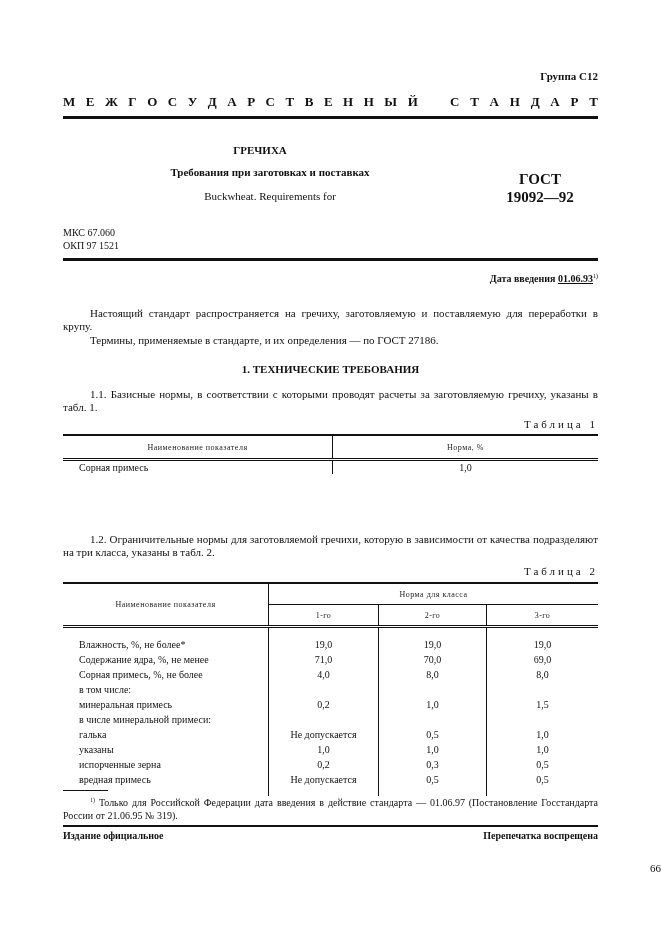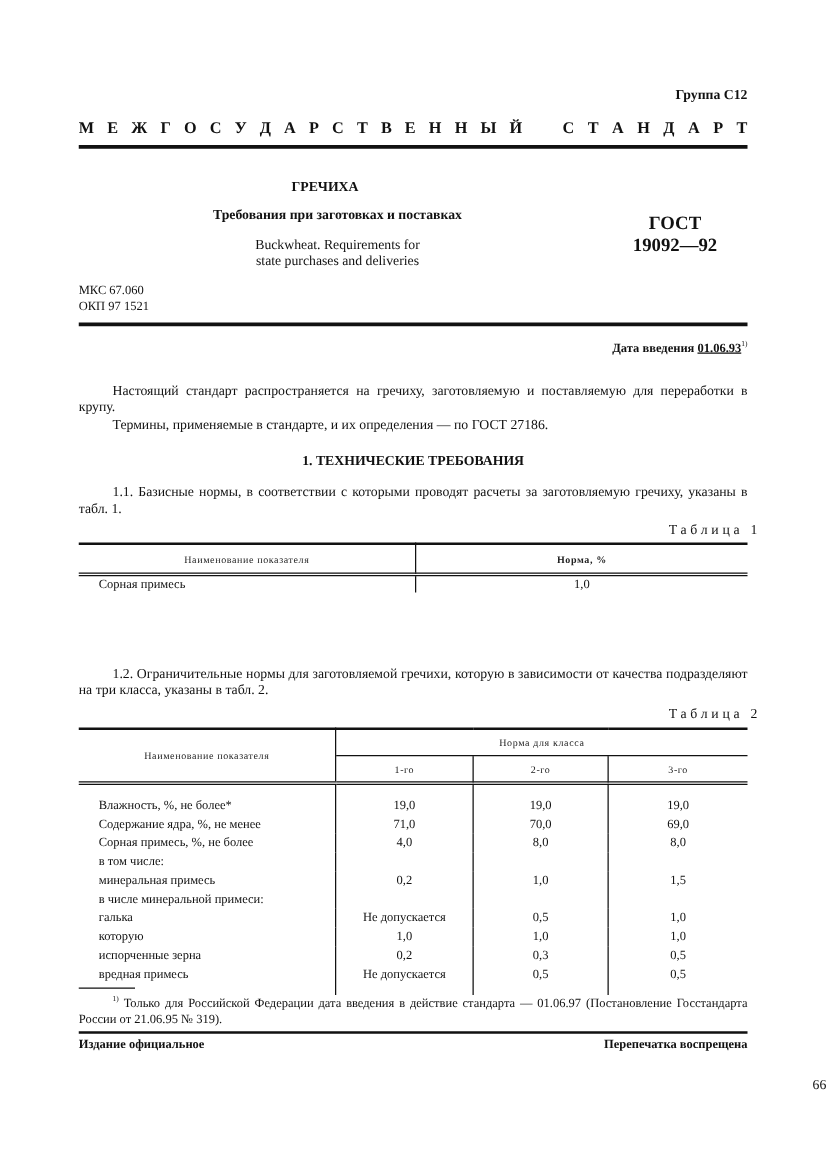--- a/index.html
+++ b/index.html
@@ -18,21 +18,21 @@
   .subtitle { left:0; width:540px; text-align:center; top:166px; font-size:11px; font-weight:bold; }
   .en { left:0; width:540px; text-align:center; top:190px; font-size:11px; line-height:13px; }
   .gost { left:480px; width:120px; text-align:center; top:170px; font-size:15px; font-weight:bold; line-height:18px; }
   .codes { left:63px; top:226px; font-size:10px; line-height:13px; }
   .date { right:63px; top:273px; font-size:10px; font-weight:bold; }
   .date u { text-decoration:underline; }
   .date sup { font-size:6px; font-weight:normal; }
   .para { left:63px; right:63px; font-size:11px; line-height:13px; text-align:justify; }
   .indent { text-indent:27px; }
   .section { left:0; right:0; text-align:center; top:363px; font-size:11px; font-weight:bold; }
-  .tablecap { right:52px; font-size:11px; letter-spacing:3px; }
+  .tablecap { right:63px; font-size:11px; letter-spacing:3px; }
   table { border-collapse:collapse; font-size:10px; }
   .t1 { left:63px; top:434px; width:535px; }
   .t2 { left:63px; top:582px; width:535px; }
   .hdr { font-size:8px; letter-spacing:0.5px; text-align:center; color:#222; }
   .cell-left { text-align:left; padding-left:16px; }
   .cell-c { text-align:center; }
   .footrule { left:63px; top:790px; width:45px; height:1px; background:#111; }
   .footnote { left:63px; right:63px; top:794px; font-size:10px; line-height:13px; text-align:justify; }
   .footnote sup { font-size:6px; }
   .bottom-rule { left:63px; right:63px; top:825px; height:2px; background:#111; }
@@ -76,21 +76,20 @@
       <span>Р</span>
       <span>Т</span>
     </div>
 </div>
 <div class="abs rule-thick" style="top:116px;"></div>
 
 <div class="abs title">ГРЕЧИХА</div>
 <div class="abs subtitle">Требования при заготовках и поставках</div>
 <div class="abs en">
   <div>Buckwheat. Requirements for</div>
-  <div>state purchases and deliveries</div>
 </div>
 <div class="abs gost">
   <div>ГОСТ</div>
   <div>19092—92</div>
 </div>
 
 <div class="abs codes">
   <div>МКС 67.060</div>
   <div>ОКП 97 1521</div>
 </div>
@@ -107,21 +106,21 @@
 <div class="abs section">1. ТЕХНИЧЕСКИЕ ТРЕБОВАНИЯ</div>
 
 <div class="abs para indent" style="top:388px;">1.1. Базисные нормы, в соответствии с которыми проводят расчеты за заготовляемую гречиху, указаны в табл. 1.</div>
 
 <div class="abs tablecap" style="top:418px;">Таблица 1</div>
 
 <table class="abs t1">
   <thead>
     <tr style="border-top:2px solid #111; border-bottom:3px double #111;">
       <th class="hdr" style="width:267px; height:20px; border-right:1px solid #111; font-weight:normal;">Наименование показателя</th>
-      <th class="hdr" style="font-weight:bold;">Норма, %</th>
+      <th class="hdr" style="font-weight:normal;">Норма, %</th>
     </tr>
   </thead>
   <tbody>
     <tr>
         <td class="cell-left" style="border-right:1px solid #111;">Сорная примесь</td>
         <td class="cell-c">1,0</td>
       </tr>
   </tbody>
 </table>
 
@@ -178,21 +177,21 @@
         <td class="cell-c" style="border-right: 1px solid rgb(17, 17, 17); line-height: 13px;"></td>
         <td class="cell-c" style="line-height: 13px;"></td>
       </tr>
       <tr>
         <td class="cell-left" style="border-right: 1px solid rgb(17, 17, 17); line-height: 13px;">галька</td>
         <td class="cell-c" style="border-right: 1px solid rgb(17, 17, 17); line-height: 13px;">Не допускается</td>
         <td class="cell-c" style="border-right: 1px solid rgb(17, 17, 17); line-height: 13px;">0,5</td>
         <td class="cell-c" style="line-height: 13px;">1,0</td>
       </tr>
       <tr>
-        <td class="cell-left" style="border-right: 1px solid rgb(17, 17, 17); line-height: 13px;">которую</td>
+        <td class="cell-left" style="border-right: 1px solid rgb(17, 17, 17); line-height: 13px;">указаны</td>
         <td class="cell-c" style="border-right: 1px solid rgb(17, 17, 17); line-height: 13px;">1,0</td>
         <td class="cell-c" style="border-right: 1px solid rgb(17, 17, 17); line-height: 13px;">1,0</td>
         <td class="cell-c" style="line-height: 13px;">1,0</td>
       </tr>
       <tr>
         <td class="cell-left" style="border-right: 1px solid rgb(17, 17, 17); line-height: 13px;">испорченные зерна</td>
         <td class="cell-c" style="border-right: 1px solid rgb(17, 17, 17); line-height: 13px;">0,2</td>
         <td class="cell-c" style="border-right: 1px solid rgb(17, 17, 17); line-height: 13px;">0,3</td>
         <td class="cell-c" style="line-height: 13px;">0,5</td>
       </tr>

